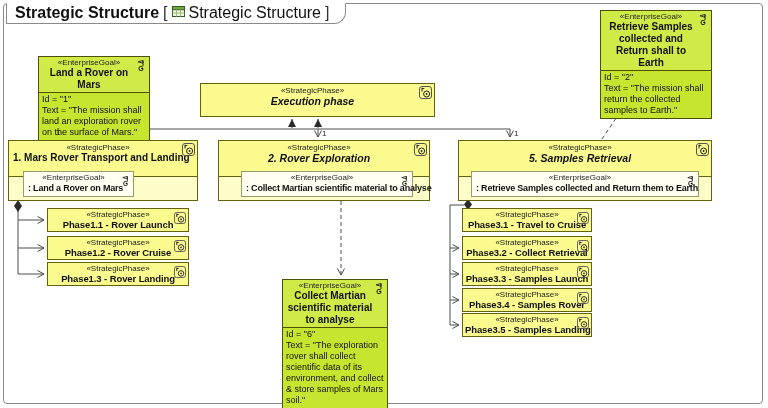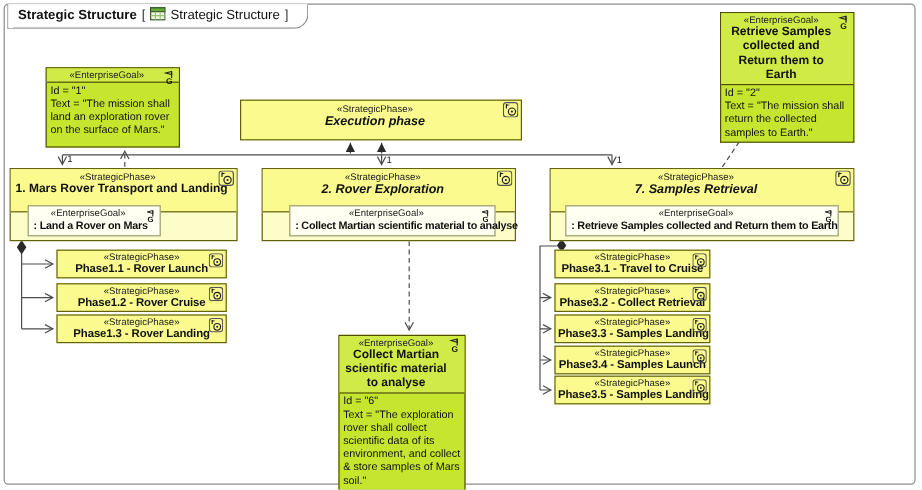--- a/index.html
+++ b/index.html
@@ -9,21 +9,21 @@
   }
   .frame {
     position:absolute; left:3px; top:3px; width:760px; height:401px;
     border:1px solid #8a8a8a; border-radius:4px; box-sizing:border-box; background:#fff;
   }
   .tab {
     position:absolute; left:6px; top:3px; height:21px; z-index:5;
     background:#fff; border:1px solid #8a8a8a; border-top:1px solid #fff;
     border-radius:0 0 12px 0; box-sizing:border-box;
     display:flex; align-items:center; gap:4px; padding:0 16px 2px 8px;
-    font-size:11px; white-space:nowrap;justify-content:center;
+    font-size:16px; white-space:nowrap;justify-content:center;
   }
   .tab .bold { font-weight:bold; }
   .tab .bracket { color:#333; }
   svg.wires { position:absolute; left:0; top:0; z-index:1; }
   .node { position:absolute; box-sizing:border-box; z-index:2; }
   
   .gbox { background:#c6e52e; border:1px solid #4f4f08; }
   .ghead { position:relative; background:#d0ea48; border-bottom:1px solid #4f4f08; text-align:center; padding:1px 14px 1px 4px; }
   .gbody { padding:1px 3px 2px 3px; font-size:9px; line-height:11px; text-align:left; }
   
@@ -103,38 +103,39 @@
   <polygon points="468,199 472,204.5 468,210 464,204.5" fill="#2b2b2b"></polygon>
 </svg>
 
 <span class="mult" style="left:56px; top:129px;">1</span>
 <span class="mult" style="left:322px; top:130px;">1</span>
 <span class="mult" style="left:514px; top:130px;">1</span>
 
 <div class="node gbox" style="left:38px; top:56px; width:112px; min-height:67px;">
   <div class="ghead">
     <div class="stereo">«EnterpriseGoal»</div>
+    <div class="bname wrap">Land a Rover on Mars</div>
     <span class="icon-tr">
       <svg width="12" height="13" viewBox="0 0 12 13">
         <path d="M8,1.5 V7" stroke="#222" stroke-width="1"></path>
         <path d="M8,1.5 L3,2.8 L8,4.2 Z" fill="none" stroke="#222" stroke-width="0.9"></path>
         <text x="6" y="12.2" font-size="7" font-weight="bold" fill="#111" text-anchor="middle" font-family="Liberation Sans, sans-serif">G</text>
       </svg>
     </span>
   </div>
   <div class="gbody">
     <div>Id = "1"</div>
     <div>Text = "The mission shall land an exploration rover on the surface of Mars."</div>
   </div>
 </div>
 
 <div class="node gbox" style="left:600px; top:10px; width:112px; min-height:85px;">
   <div class="ghead">
     <div class="stereo">«EnterpriseGoal»</div>
-    <div class="bname wrap">Retrieve Samples collected and Return them to Earth</div>
+    <div class="bname wrap">Retrieve Samples collected and Return shall to Earth</div>
     <span class="icon-tr">
       <svg width="12" height="13" viewBox="0 0 12 13">
         <path d="M8,1.5 V7" stroke="#222" stroke-width="1"></path>
         <path d="M8,1.5 L3,2.8 L8,4.2 Z" fill="none" stroke="#222" stroke-width="0.9"></path>
         <text x="6" y="12.2" font-size="7" font-weight="bold" fill="#111" text-anchor="middle" font-family="Liberation Sans, sans-serif">G</text>
       </svg>
     </span>
   </div>
   <div class="gbody">
     <div>Id = "2"</div>
@@ -224,21 +225,21 @@
         <path d="M8,1.5 L3,2.8 L8,4.2 Z" fill="none" stroke="#222" stroke-width="0.9"></path>
         <text x="6" y="12.2" font-size="7" font-weight="bold" fill="#111" text-anchor="middle" font-family="Liberation Sans, sans-serif">G</text>
       </svg>
     </span>
   </div>
 </div>
 
 <div class="node ybox" style="left:458px; top:140px; width:254px; height:61px;">
   <div class="yhead" style="height:31px;">
     <div class="stereo">«StrategicPhase»</div>
-    <div class="bname big">7. Samples Retrieval</div>
+    <div class="bname big">5. Samples Retrieval</div>
     <span class="icon-tr">
       <svg width="13" height="13" viewBox="0 0 13 13">
         <rect x="0.5" y="0.5" width="12" height="12" rx="2.5" fill="none" stroke="#555"></rect>
         <path d="M3,1.8 V5.5" stroke="#222" stroke-width="1"></path>
         <path d="M3,1.8 L6,2.6 L3,3.4 Z" fill="#222"></path>
         <circle cx="7.6" cy="8" r="3" fill="none" stroke="#222"></circle>
         <circle cx="7.6" cy="8" r="0.9" fill="#222"></circle>
       </svg>
     </span>
   </div>
@@ -316,34 +317,34 @@
         <rect x="0.5" y="0.5" width="12" height="12" rx="2.5" fill="none" stroke="#555"></rect>
         <path d="M3,1.8 V5.5" stroke="#222" stroke-width="1"></path>
         <path d="M3,1.8 L6,2.6 L3,3.4 Z" fill="#222"></path>
         <circle cx="7.6" cy="8" r="3" fill="none" stroke="#222"></circle>
         <circle cx="7.6" cy="8" r="0.9" fill="#222"></circle>
       </svg>
   </span>
 </div>
 <div class="sub" style="left:462px; top:262px; width:130px; height:24px;">
   <div class="stereo">«StrategicPhase»</div>
-  <div class="bname">Phase3.3 - Samples Landing</div>
+  <div class="bname">Phase3.3 - Samples Launch</div>
   <span class="icon-tr">
     <svg width="12" height="12" viewBox="0 0 13 13">
         <rect x="0.5" y="0.5" width="12" height="12" rx="2.5" fill="none" stroke="#555"></rect>
         <path d="M3,1.8 V5.5" stroke="#222" stroke-width="1"></path>
         <path d="M3,1.8 L6,2.6 L3,3.4 Z" fill="#222"></path>
         <circle cx="7.6" cy="8" r="3" fill="none" stroke="#222"></circle>
         <circle cx="7.6" cy="8" r="0.9" fill="#222"></circle>
       </svg>
   </span>
 </div>
 <div class="sub" style="left:462px; top:288px; width:130px; height:24px;">
   <div class="stereo">«StrategicPhase»</div>
-  <div class="bname">Phase3.4 - Samples Launch</div>
+  <div class="bname">Phase3.4 - Samples Rover</div>
   <span class="icon-tr">
     <svg width="12" height="12" viewBox="0 0 13 13">
         <rect x="0.5" y="0.5" width="12" height="12" rx="2.5" fill="none" stroke="#555"></rect>
         <path d="M3,1.8 V5.5" stroke="#222" stroke-width="1"></path>
         <path d="M3,1.8 L6,2.6 L3,3.4 Z" fill="#222"></path>
         <circle cx="7.6" cy="8" r="3" fill="none" stroke="#222"></circle>
         <circle cx="7.6" cy="8" r="0.9" fill="#222"></circle>
       </svg>
   </span>
 </div>

